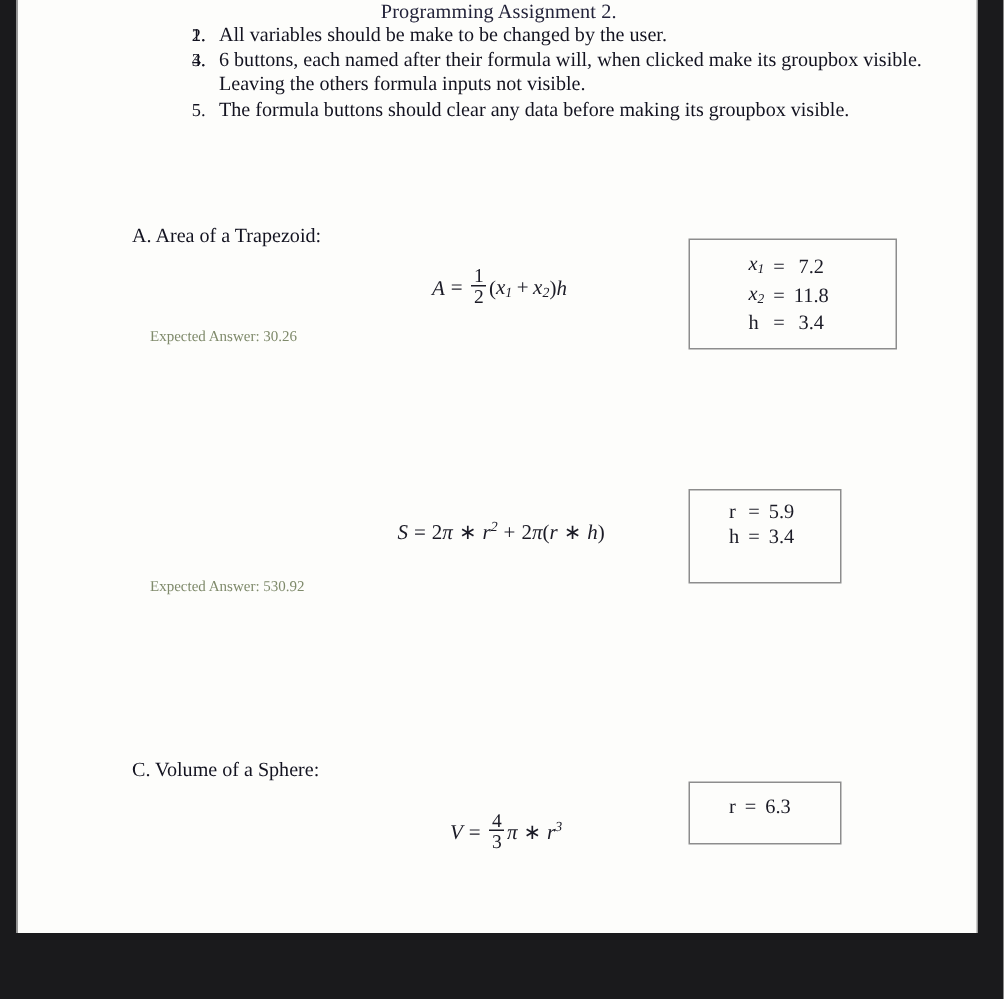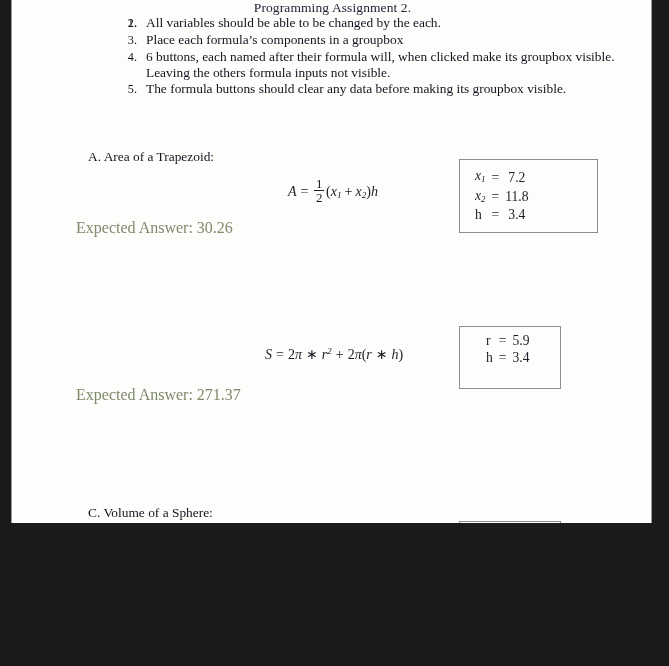--- a/index.html
+++ b/index.html
@@ -14,21 +14,21 @@
     overflow: hidden;
     position: relative;
   }
 
   
   #page-sheet {
     position: absolute;
     left: 11px;
     top: 0;
     width: 641px;
-    height: 523px;
+    height: 622px;
     background: #fdfdfb;
     border-left: 1px solid #9a9a9a;
     border-right: 1px solid #9a9a9a;
     box-sizing: border-box;
     overflow: hidden;
   }
 
   
   #doc-title {
     position: absolute;
@@ -82,22 +82,22 @@
     white-space: nowrap;
   }
   .formula {
     position: absolute;
     font-size: 14px;
     color: #1b1b26;
     white-space: nowrap;
   }
   .expected-answer {
     position: absolute;
-    left: 64px;
-    font-size: 16px;
+    left: 88px;
+    font-size: 10px;
     color: #7f8a6b;
     white-space: nowrap;
   }
 
   
   .groupbox {
     position: absolute;
     border: 1px solid #8d8d8d;
     background: #fdfdfb;
     box-sizing: border-box;
@@ -146,25 +146,24 @@
 <div id="page-sheet">
 
   <div id="doc-title">Programming Assignment 2.</div>
 
   <ul id="instruction-list">
     <li>
       <span class="num">1.</span>
     </li>
     <li>
       <span class="num">2.</span>
-      <span>All variables should be able to be changed by the each.</span>
+      <span>All variables should be make to be changed by the user.</span>
     </li>
     <li>
       <span class="num">3.</span>
-      <span>Place each formula’s components in a groupbox</span>
     </li>
     <li>
       <span class="num">4.</span>
       <span>6 buttons, each named after their formula will, when clicked make its groupbox visible. Leaving the others formula inputs not visible.</span>
     </li>
     <li>
       <span class="num">5.</span>
       <span>The formula buttons should clear any data before making its groupbox visible.</span>
     </li>
   </ul>
@@ -172,21 +171,21 @@
   <div class="section" id="section-a" style="top:149px; height:110px;">
 
     <div class="section-heading">A. Area of a Trapezoid:</div>
 
     <div class="formula" style="left:276px; top:28px;">
       <span class="mvar">A</span><span style="margin:0 4px;">=</span><span class="frac"><span class="num-part">1</span><span class="den-part">2</span></span><span>(</span><span class="mvar">x<sub>1</sub></span><span style="margin:0 3px;">+</span><span class="mvar">x<sub>2</sub></span><span>)</span><span class="mvar">h</span>
     </div>
 
     <div class="expected-answer" style="top:70px;">Expected Answer: 30.26</div>
 
-    <div class="groupbox" style="left:447px; top:10px; width:139px; height:74px;">
+    <div class="groupbox" style="left:447px; top:10px; width:139px; height:74px;padding-left:24px;">
       <table class="var-table" style="margin:8px 0 0 13px;">
         <tbody>
             <tr>
           <td class="v-name"><span class="mvar">x</span><sub>1</sub></td>
           <td class="v-eq">=</td>
           <td class="v-val">7.2</td>
         </tr>
         <tr>
           <td class="v-name"><span class="mvar">x</span><sub>2</sub></td>
           <td class="v-eq">=</td>
@@ -202,21 +201,21 @@
     </div>
   </div>
 
   <div class="section" id="section-b" style="top:318px; height:100px;">
 
 
     <div class="formula" style="left:253px; top:28px;">
       <span class="mvar">S</span><span style="margin:0 4px;">=</span><span>2</span><span style="font-style:italic;">π</span><span style="margin:0 4px;">∗</span><span class="mvar">r<sup>2</sup></span><span style="margin:0 4px;">+</span><span>2</span><span style="font-style:italic;">π</span><span>(</span><span class="mvar">r</span><span style="margin:0 4px;">∗</span><span class="mvar">h</span><span>)</span>
     </div>
 
-    <div class="expected-answer" style="top:68px;">Expected Answer: 271.37</div>
+    <div class="expected-answer" style="top:68px;">Expected Answer: 530.92</div>
 
     <div class="groupbox" style="left:447px; top:8px; width:102px; height:63px;">
       <table class="var-table" style="margin:6px 0 0 24px;">
         <tbody>
             <tr>
           <td class="v-name">r</td>
           <td class="v-eq">=</td>
           <td class="v-val">5.9</td>
         </tr>
         <tr>

